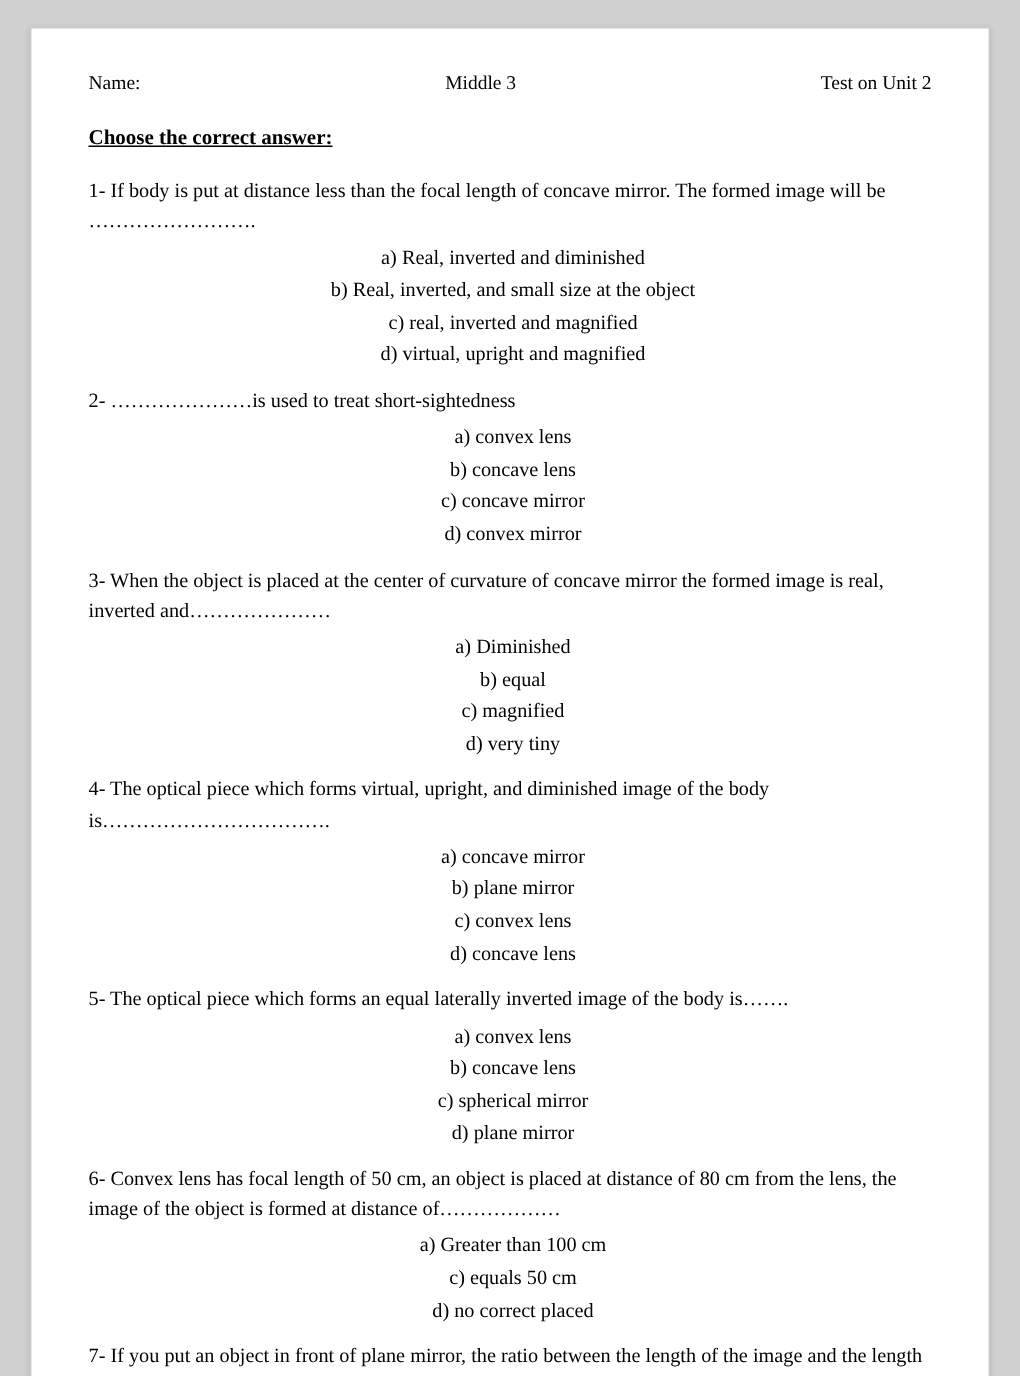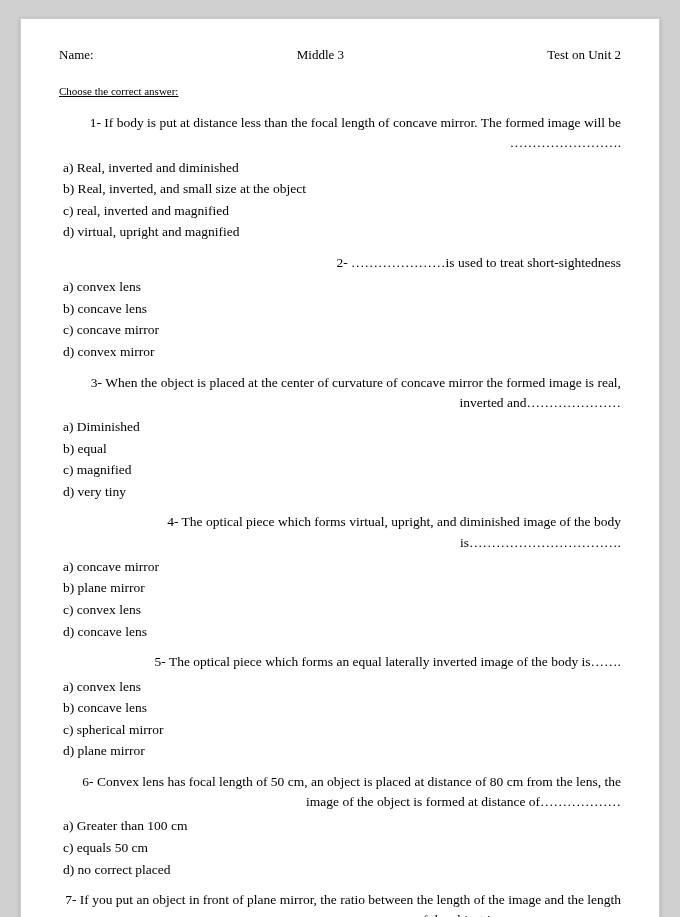--- a/index.html
+++ b/index.html
@@ -35,41 +35,41 @@
       font-size: 13px;
     }
 
     .header-name,
     .header-middle,
     .header-test {
       font-size: 13px;
     }
 
     .section-title {
-      font-size: 11px;
-      font-weight: normal;
+      font-size: 14px;
+      font-weight: bold;
       text-decoration: underline;
       margin-bottom: 16px;
     }
 
     .question-block {
       margin-bottom: 10px;
     }
 
     .question-text {
       font-size: 13.5px;
       line-height: 1.5;
       margin-bottom: 3px;
-      text-align: right;
     }
 
     .option {
       font-size: 13.5px;
       line-height: 1.6;
       padding-left: 4px;
+      text-align: center;
     }
   </style>
 </head>
 <body>
 
 <div class="page">
   <div class="header">
     <span class="header-name">Name:</span>
     <span class="header-middle">Middle 3</span>
     <span class="header-test">Test on Unit 2</span>

